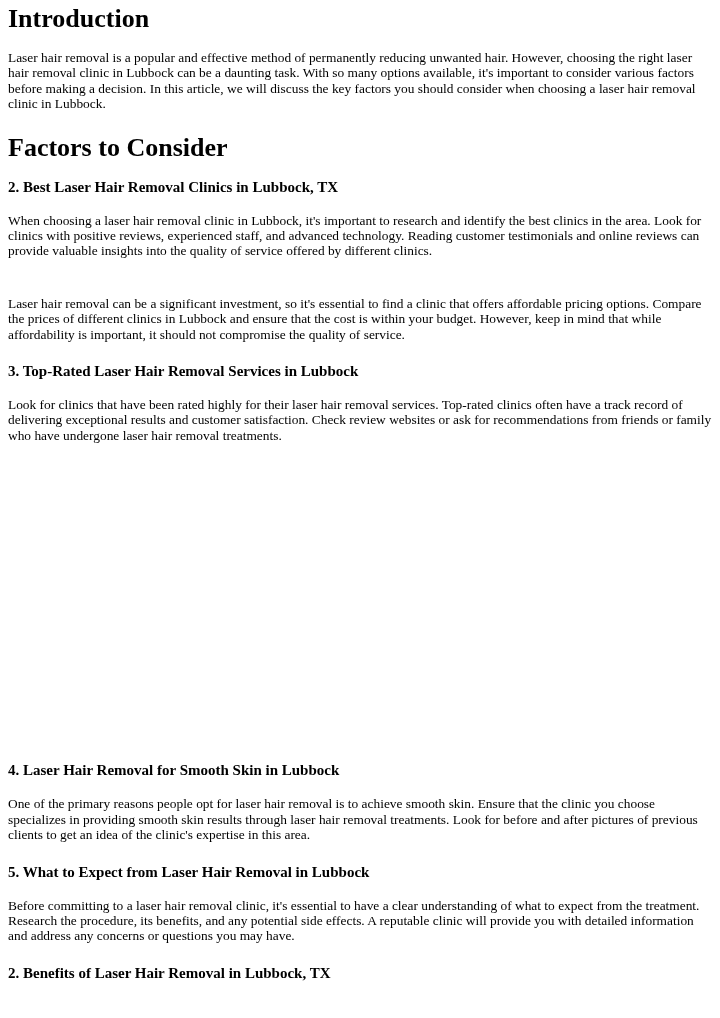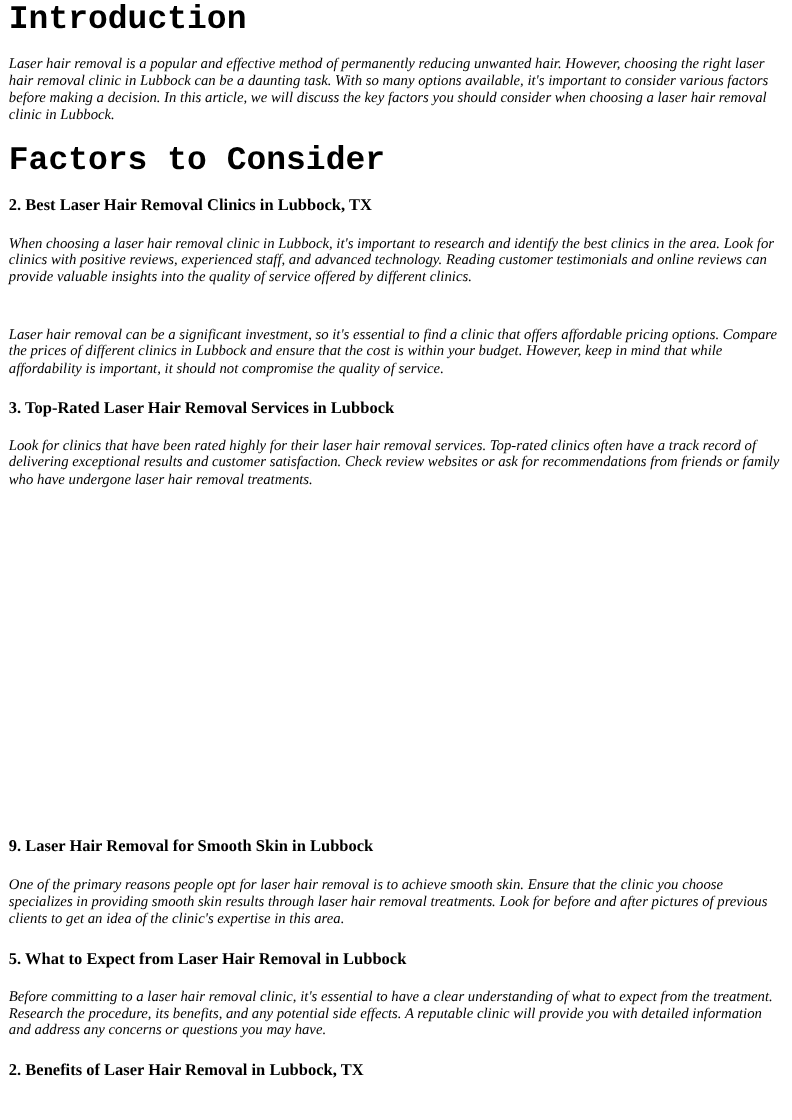--- a/index.html
+++ b/index.html
@@ -15,45 +15,43 @@
     color: #000000;
     -webkit-font-smoothing: none;
   }
   .page {
     width: 720px;
     box-sizing: border-box;
     padding: 0 8px;
     overflow: hidden;
   }
   h2.section-title {
-    font-size: 30px;
+    font-size: 26px;
     line-height: 29px;
     font-weight: bold;
     margin: 0 0 0 0;
     padding: 0;
     letter-spacing: 0;
-    font-family: Liberation Mono, monospace;
   }
   .intro-title-wrap {
     padding-top: 4px;
   }
   h3.sub-title {
     font-size: 15px;
     line-height: 18px;
     font-weight: bold;
     margin: 0;
     padding: 0;
   }
   p.body-text {
     font-size: 13.4px;
     line-height: 15.4px;
     margin: 0;
     padding: 0;
     text-align: left;
-    font-style: italic;
   }
   
   .gap-intro-para { height: 17px; }
   .gap-para-h2    { height: 21px; }
   .gap-h2-h3      { height: 16px; }
   .gap-h3-para    { height: 17px; }
   .gap-para-h3    { height: 20px; }
 
   .media-placeholder {
     height: 318px;
@@ -98,21 +96,21 @@
 
   <div>
     <h3 class="sub-title">3. Top-Rated Laser Hair Removal Services in Lubbock</h3>
     <div class="gap-h3-para"></div>
     <p class="body-text">Look for clinics that have been rated highly for their laser hair removal services. Top-rated clinics often have a track record of delivering exceptional results and customer satisfaction. Check review websites or ask for recommendations from friends or family who have undergone laser hair removal treatments.</p>
   </div>
 
   <div class="media-placeholder"></div>
 
   <div>
-    <h3 class="sub-title">9. Laser Hair Removal for Smooth Skin in Lubbock</h3>
+    <h3 class="sub-title">4. Laser Hair Removal for Smooth Skin in Lubbock</h3>
     <div class="gap-h3-para"></div>
     <p class="body-text">One of the primary reasons people opt for laser hair removal is to achieve smooth skin. Ensure that the clinic you choose specializes in providing smooth skin results through laser hair removal treatments. Look for before and after pictures of previous clients to get an idea of the clinic's expertise in this area.</p>
   </div>
 
   <div class="gap-para-h3"></div>
 
   <div>
     <h3 class="sub-title">5. What to Expect from Laser Hair Removal in Lubbock</h3>
     <div class="gap-h3-para"></div>
     <p class="body-text">Before committing to a laser hair removal clinic, it's essential to have a clear understanding of what to expect from the treatment. Research the procedure, its benefits, and any potential side effects. A reputable clinic will provide you with detailed information and address any concerns or questions you may have.</p>

